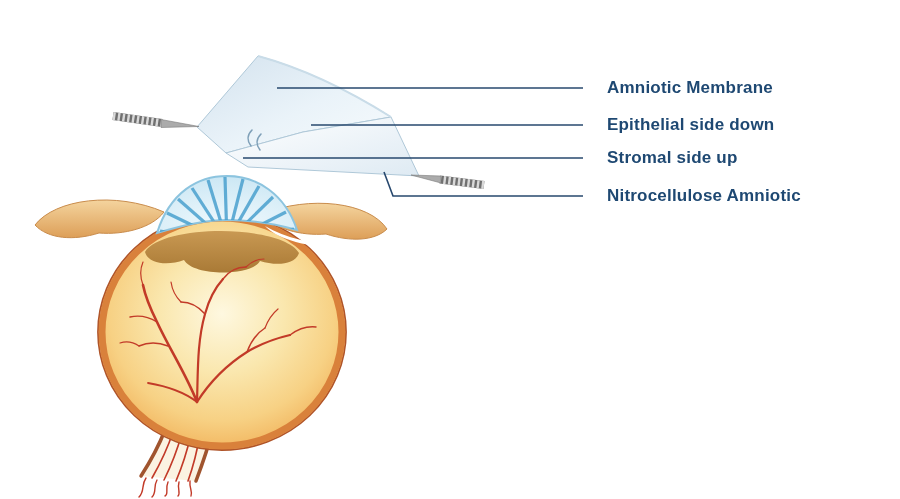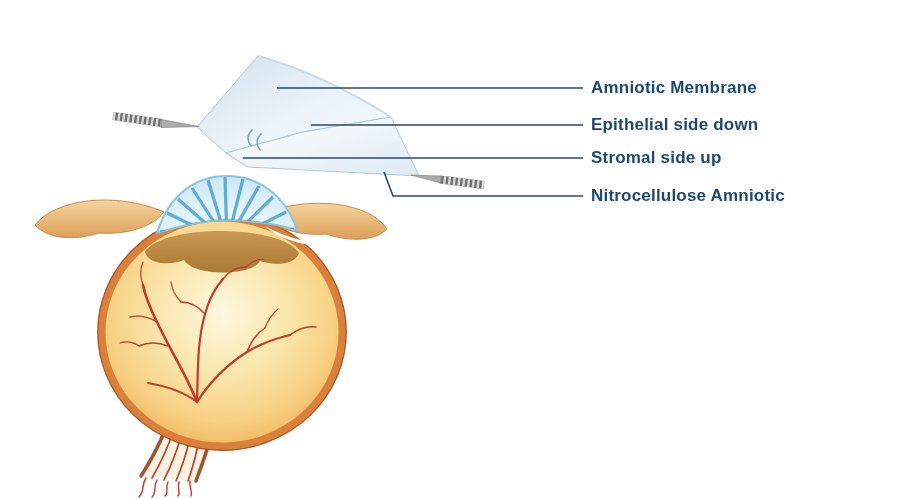--- a/index.html
+++ b/index.html
@@ -2,21 +2,21 @@
 <html><head>
 <meta charset="utf-8">
 <style>
   html,body{margin:0;padding:0;background:#fff;}
   .stage{
     position:relative;width:900px;height:499px;overflow:hidden;background:#ffffff;
     font-family:"Liberation Sans",sans-serif;
   }
   .stage svg{position:absolute;left:0;top:0;}
   .diagram-label{
-    position:absolute;left:591px;
+    position:absolute;left:607px;
     font-weight:bold;font-size:17px;line-height:20px;
     color:#1E4872;white-space:nowrap;letter-spacing:0.2px;
   }
 </style>
 </head>
 <body>
 
 <div class="stage">
 
 <svg width="900" height="499" viewBox="0 0 900 499">

